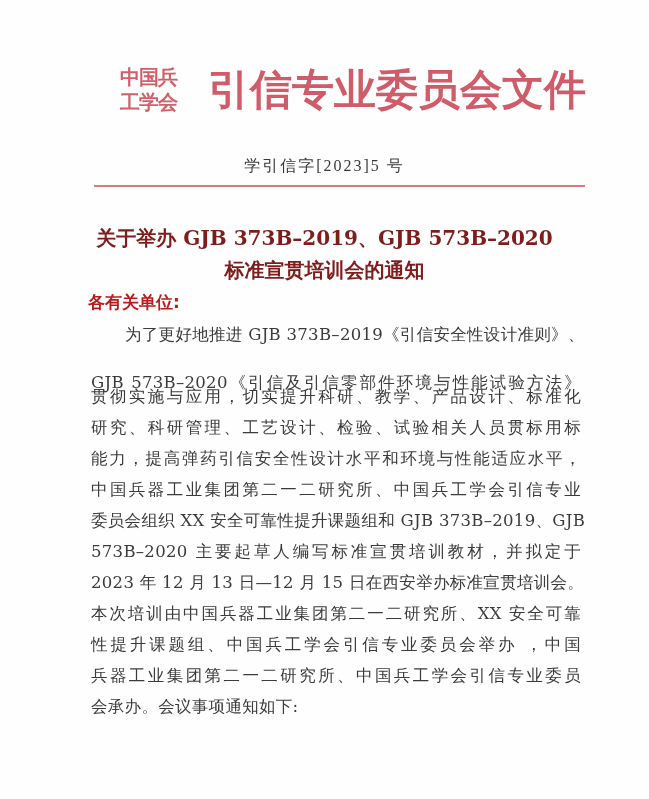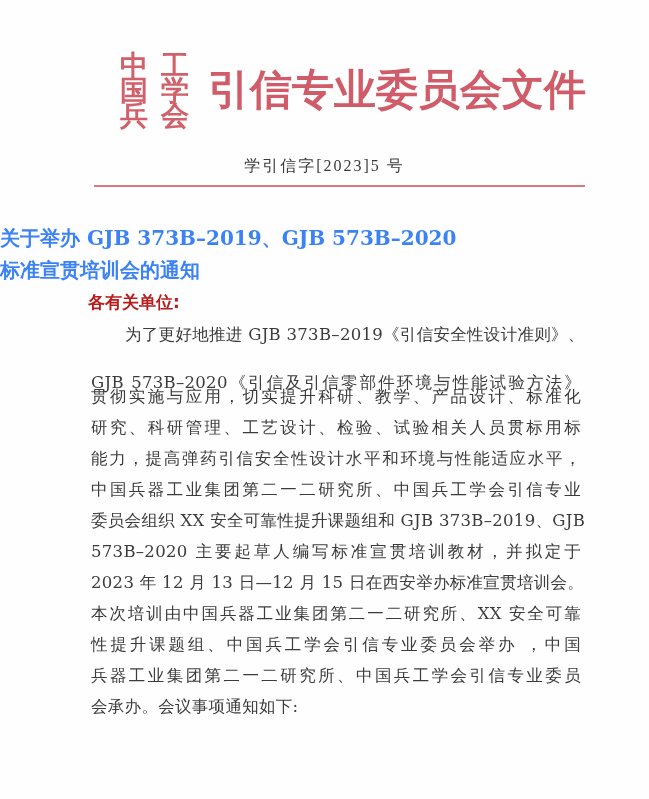--- a/index.html
+++ b/index.html
@@ -26,26 +26,26 @@
     .header {
       position: absolute;
       left: 120px;
       top: 60px;
       height: 60px;
       display: flex;
       align-items: center;
     }
     .org-stack {
       display: flex;
-      flex-direction: row;
+      flex-direction: column;
       justify-content: center;
       color: #d0606a;
       font-family: "DejaVu Sans", sans-serif;
       font-weight: bold;
-      font-size: 28px;
+      font-size: 20px;
       line-height: 25px;
       letter-spacing: -1px;
       width: 82px;
     }
     .doc-type {
       color: #cf5c68;
       font-family: "DejaVu Sans", sans-serif;
       font-weight: bold;
       font-size: 42px;
       letter-spacing: 0px;
@@ -70,24 +70,25 @@
       left: 94px;
       top: 185px;
       width: 491px;
       height: 2px;
       background: #d97a82;
     }
     .title {
       position: absolute;
       left: 0;
       width: 649px;
+      text-align: center;
       font-family: "DejaVu Serif", serif;
       font-weight: bold;
       font-size: 20px;
-      color: #3b82f6;
+      color: #7f1d1d;
       white-space: nowrap;
     }
     .title.l1 { top: 225px; }
     .title.l2 { top: 257px; }
     .salutation {
       position: absolute;
       left: 88px;
       top: 291px;
       font-family: "DejaVu Sans", sans-serif;
       font-weight: bold;

